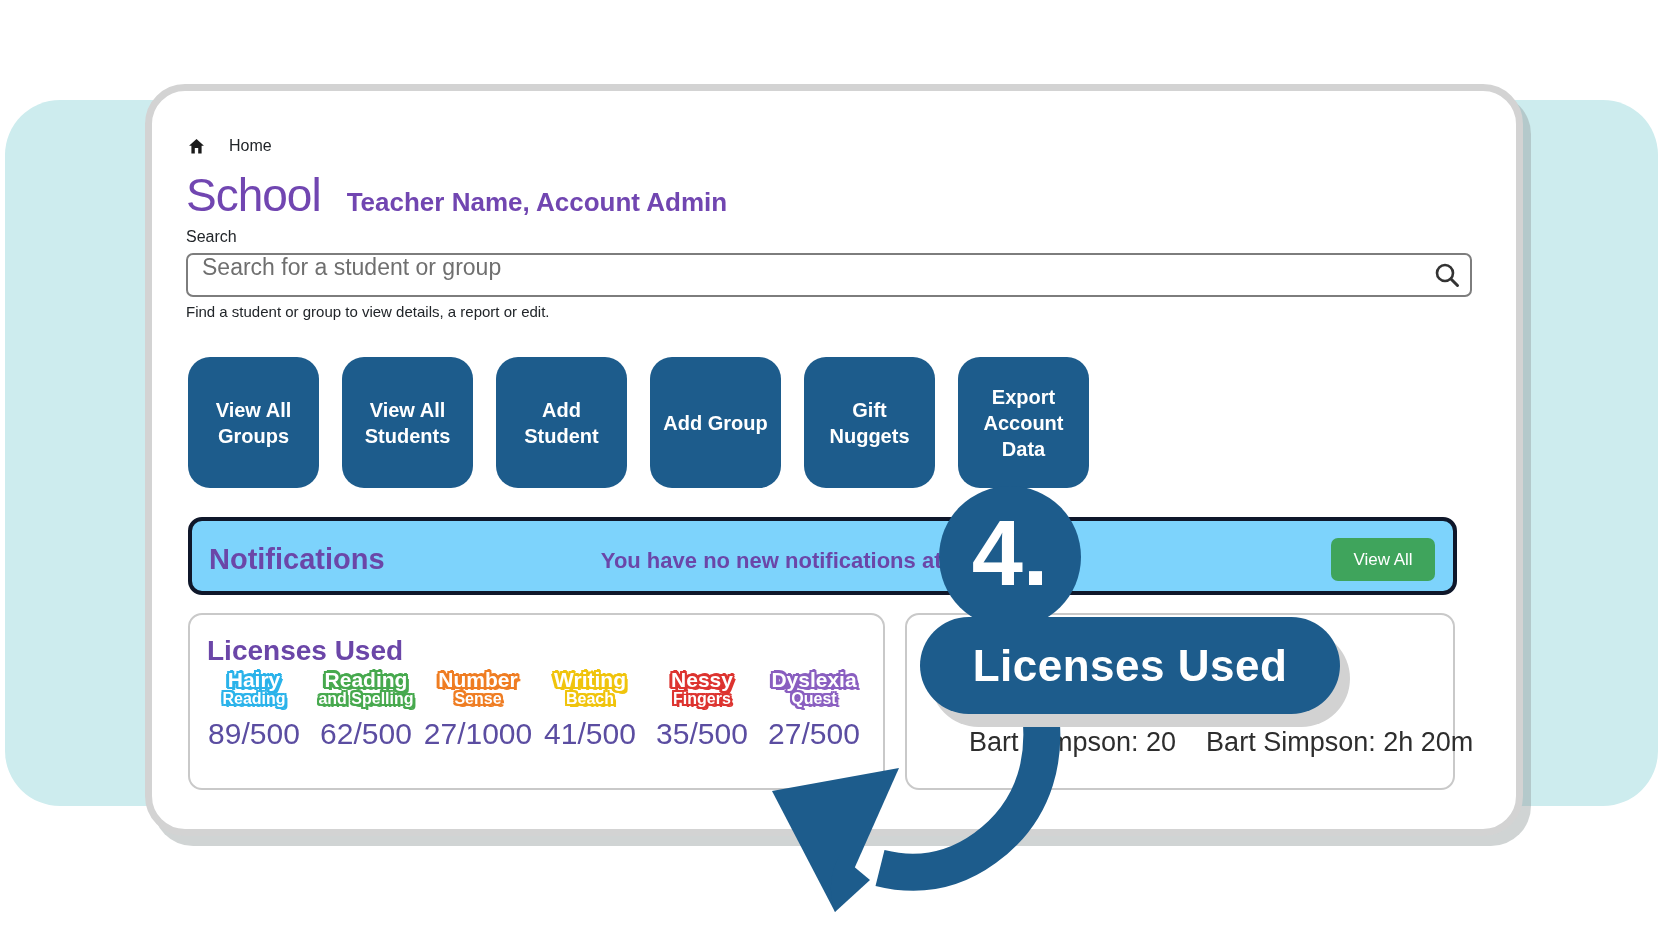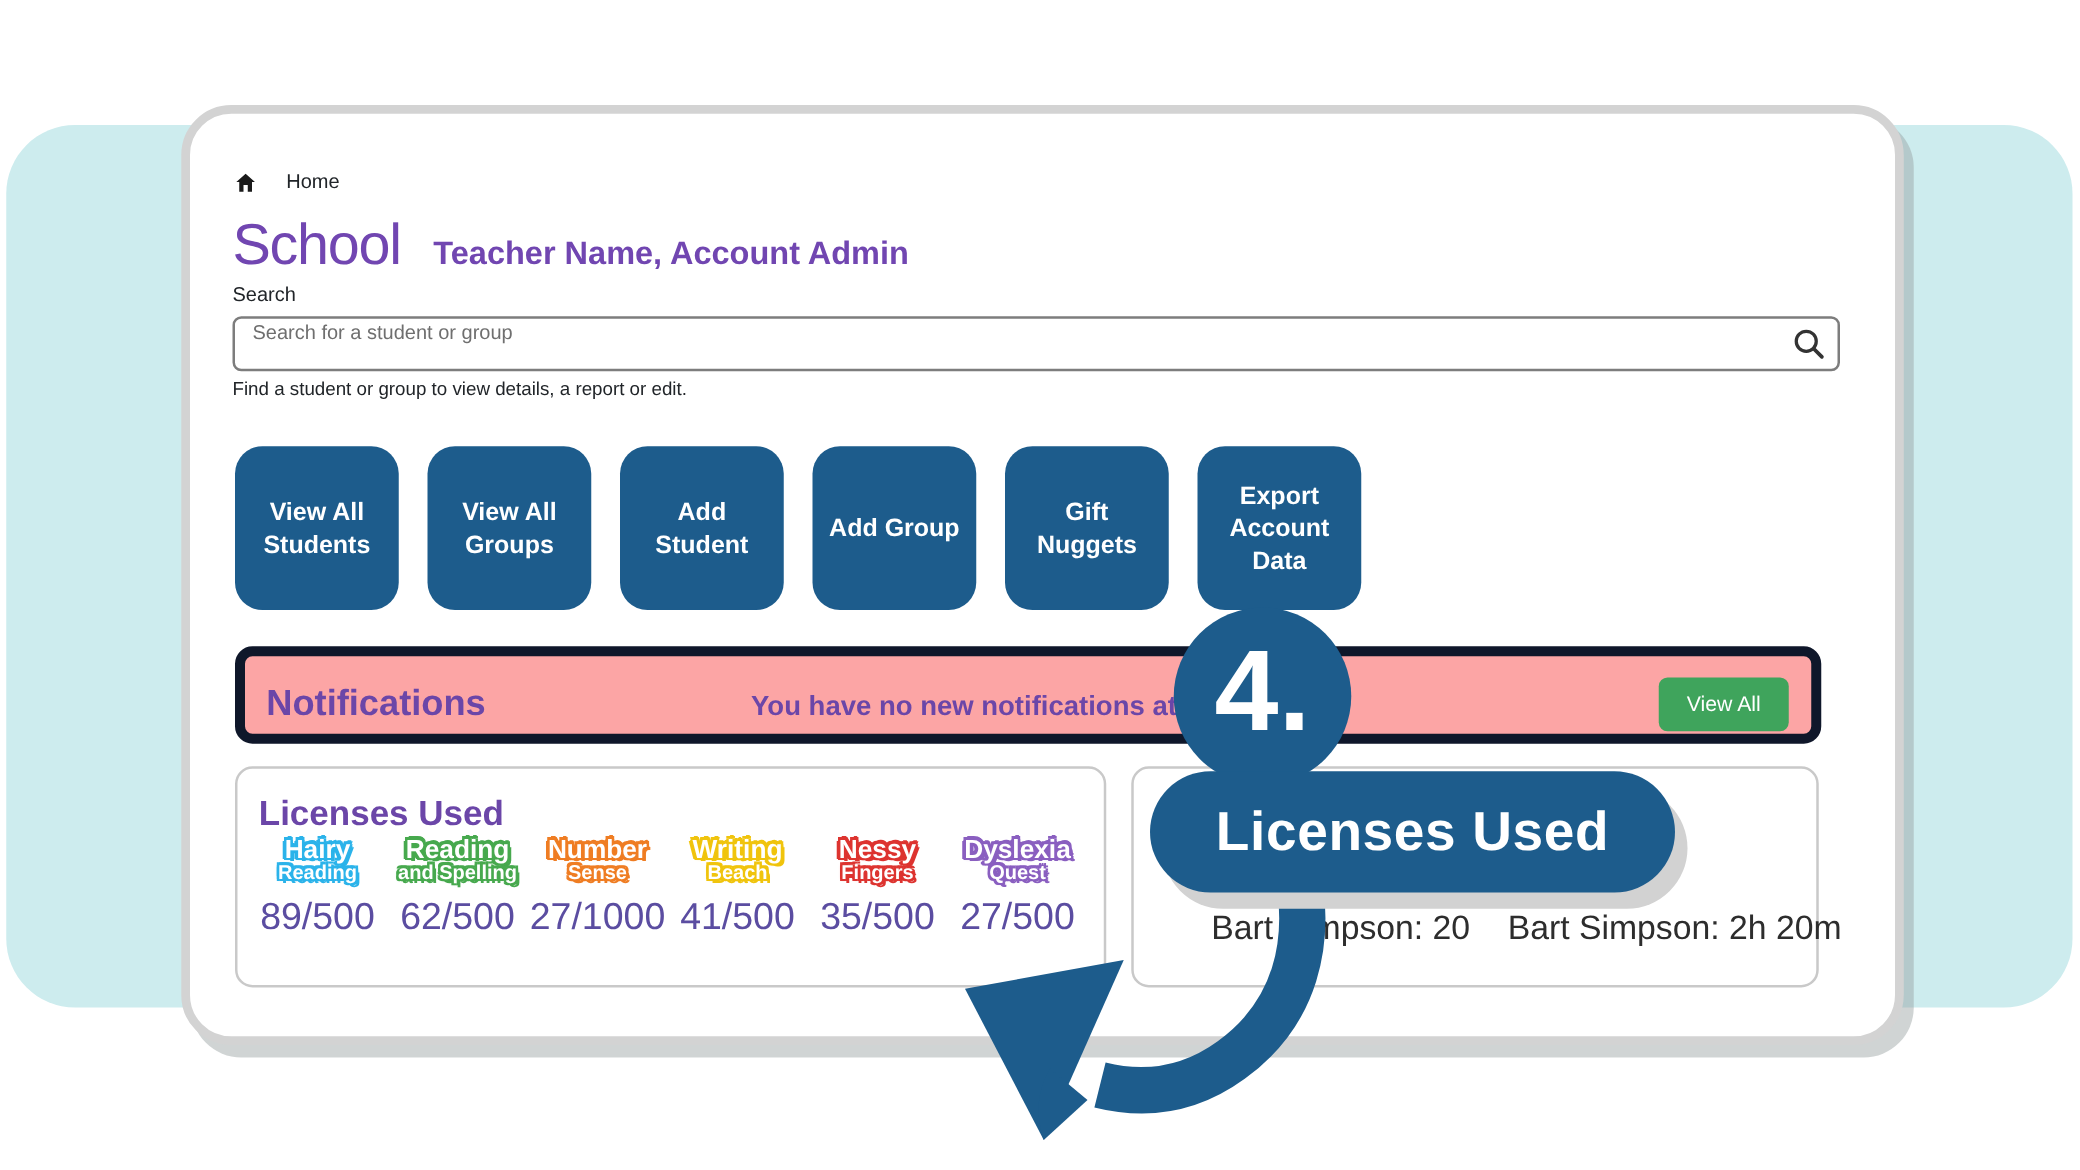--- a/index.html
+++ b/index.html
@@ -23,36 +23,36 @@
 
   
   .title-row { position:absolute; left:186px; top:168px; display:flex; align-items:baseline; gap:26px; z-index:2;}
   .page-title { font-size:46px; font-weight:400; color:#7146b1; letter-spacing:-1px; }
   .page-subtitle { font-size:26px; font-weight:700; color:#7146b1; }
 
   
   .search-label { position:absolute; left:186px; top:228px; font-size:16px; color:#212529; z-index:2;}
   .search-wrap { position:absolute; left:186px; top:253px; width:1286px; height:44px; z-index:2;}
   .search-input { width:100%; height:100%; border:2px solid #7d7d7d; border-radius:7px;
-                  font-size:16px; color:#444; padding:0 46px 16px 14px;
+                  font-size:23px; color:#444; padding:0 46px 16px 14px;
                   font-family:"Liberation Sans","DejaVu Sans",sans-serif; background:#fff;}
   .search-input::placeholder { color:#6f6f6f; opacity:1; }
   .search-icon { position:absolute; right:12px; top:9px; width:26px; height:26px; cursor:pointer; }
   .search-helper { position:absolute; left:186px; top:303px; font-size:15px; color:#212529; z-index:2;}
 
   
   .actions { position:absolute; left:188px; top:357px; display:flex; gap:23px; z-index:2;}
   .action-btn { width:131px; height:131px; border:none; border-radius:22px; background:#1d5c8c;
                 color:#fff; font-weight:700; font-size:20px; line-height:1.3; text-align:center;
                 display:flex; align-items:center; justify-content:center; padding:0 7px;
                 font-family:"Liberation Sans","DejaVu Sans",sans-serif; cursor:pointer; }
 
   
   .notif-box { position:absolute; left:188px; top:517px; width:1269px; height:78px;
-               border:8px solid #0f172a; border-radius:14px; background:#fca5a5; z-index:1;}
+               border:4px solid #0f172a; border-radius:14px; background:#7dd3fc; z-index:1;}
   .notif-title { position:absolute; left:17px; top:22px; font-size:29px; font-weight:800; color:#6b46a8; }
   .notif-message { position:absolute; left:0; right:0; top:27px; text-align:center;
                    font-size:22px; font-weight:700; color:#6b46a8; }
   .view-all-btn { position:absolute; right:18px; top:17px; width:104px; height:43px;
                   background:#3fa45c; border:none; border-radius:7px; color:#fff;
                   font-size:17px; font-weight:400; cursor:pointer;
                   font-family:"Liberation Sans","DejaVu Sans",sans-serif; }
 
   
   .lic-box { position:absolute; left:188px; top:613px; width:697px; height:177px;
@@ -117,22 +117,22 @@
     <span class="search-icon">
       <svg width="26" height="26" viewBox="0 0 26 26">
         <circle cx="11" cy="11" r="8" fill="none" stroke="#333" stroke-width="2.6"></circle>
         <line x1="17" y1="17" x2="23.5" y2="23.5" stroke="#333" stroke-width="3" stroke-linecap="round"></line>
       </svg>
     </span>
   </div>
   <div class="search-helper">Find a student or group to view details, a report or edit.</div>
 
   <div class="actions">
+    <button class="action-btn">View All Groups</button>
     <button class="action-btn">View All Students</button>
-    <button class="action-btn">View All Groups</button>
     <button class="action-btn">Add Student</button>
     <button class="action-btn">Add Group</button>
     <button class="action-btn">Gift Nuggets</button>
     <button class="action-btn">Export Account Data</button>
   </div>
 
   <div class="notif-box">
     <div class="notif-title">Notifications</div>
     <div class="notif-message">You have no new notifications at this time.</div>
     <button class="view-all-btn">View All</button>

